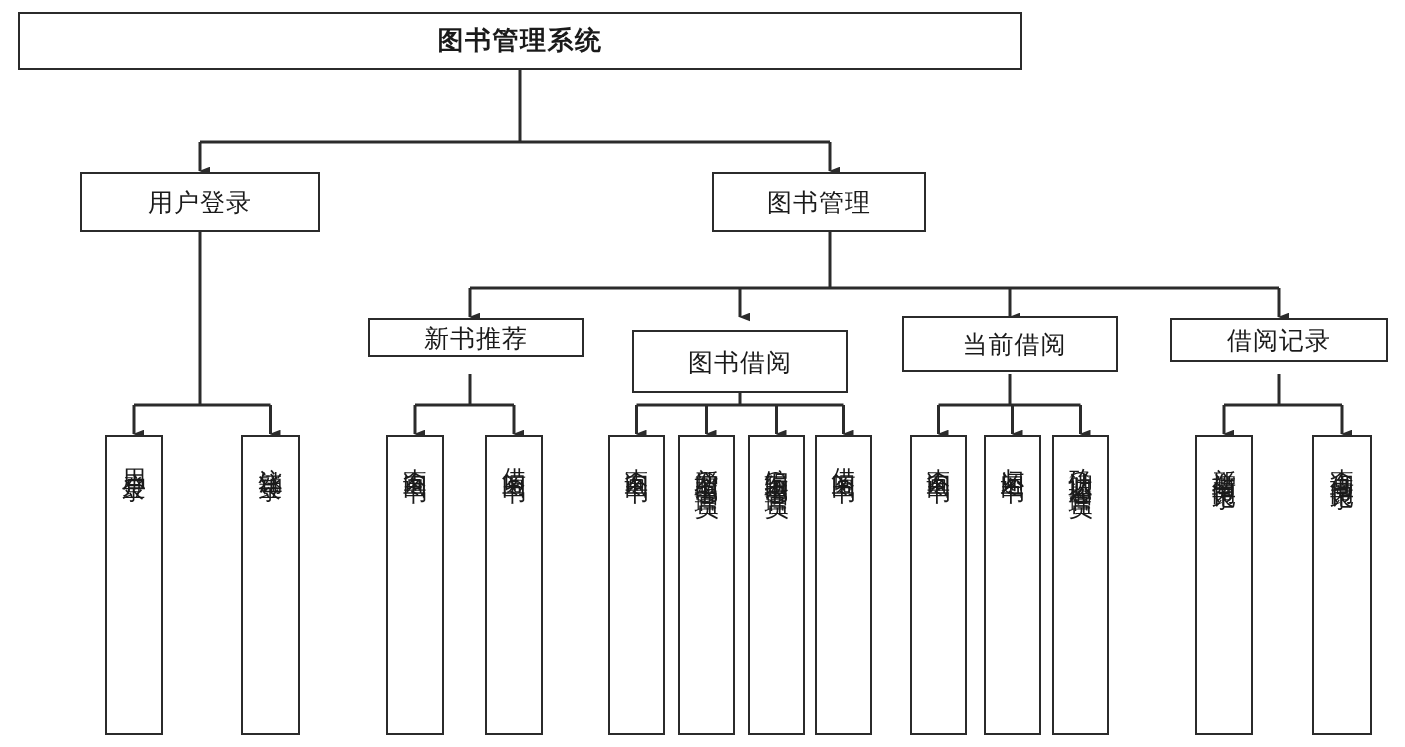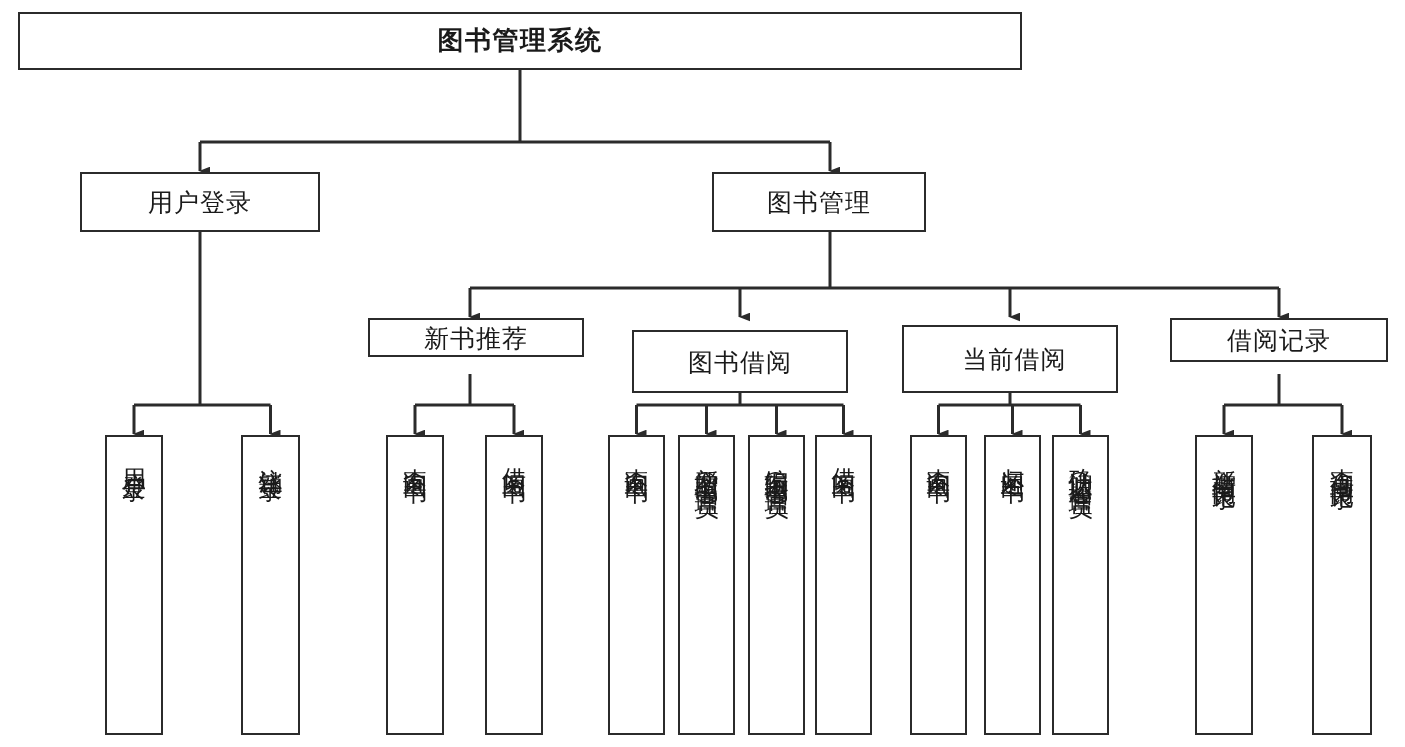--- a/index.html
+++ b/index.html
@@ -133,21 +133,21 @@
       </div>
       <div class="node horiz" style="left: 712px; top: 172px; width: 214px; height: 60px;">
         <span class="node-label">图书管理</span>
       </div>
       <div class="node horiz" style="left: 368px; top: 318px; width: 216px; height: 39px;">
         <span class="node-label">新书推荐</span>
       </div>
       <div class="node horiz" style="left: 632px; top: 330px; width: 216px; height: 63px;">
         <span class="node-label">图书借阅</span>
       </div>
-      <div class="node horiz" style="left: 902px; top: 325px; width: 216px; height: 68px; padding-left: 9px;">
+      <div class="node horiz" style="left: 902px; top: 316px; width: 216px; height: 56px; padding-left: 9px;">
         <span class="node-label">当前借阅</span>
       </div>
       <div class="node horiz" style="left: 1170px; top: 318px; width: 218px; height: 44px;">
         <span class="node-label">借阅记录</span>
       </div>
       <div class="node vert" style="left: 105px; top: 435px; width: 58px; height: 300px;">
         <span class="node-label">用户登录</span>
       </div>
       <div class="node vert" style="left: 241px; top: 435px; width: 59px; height: 300px;">
         <span class="node-label">注销登录</span>

